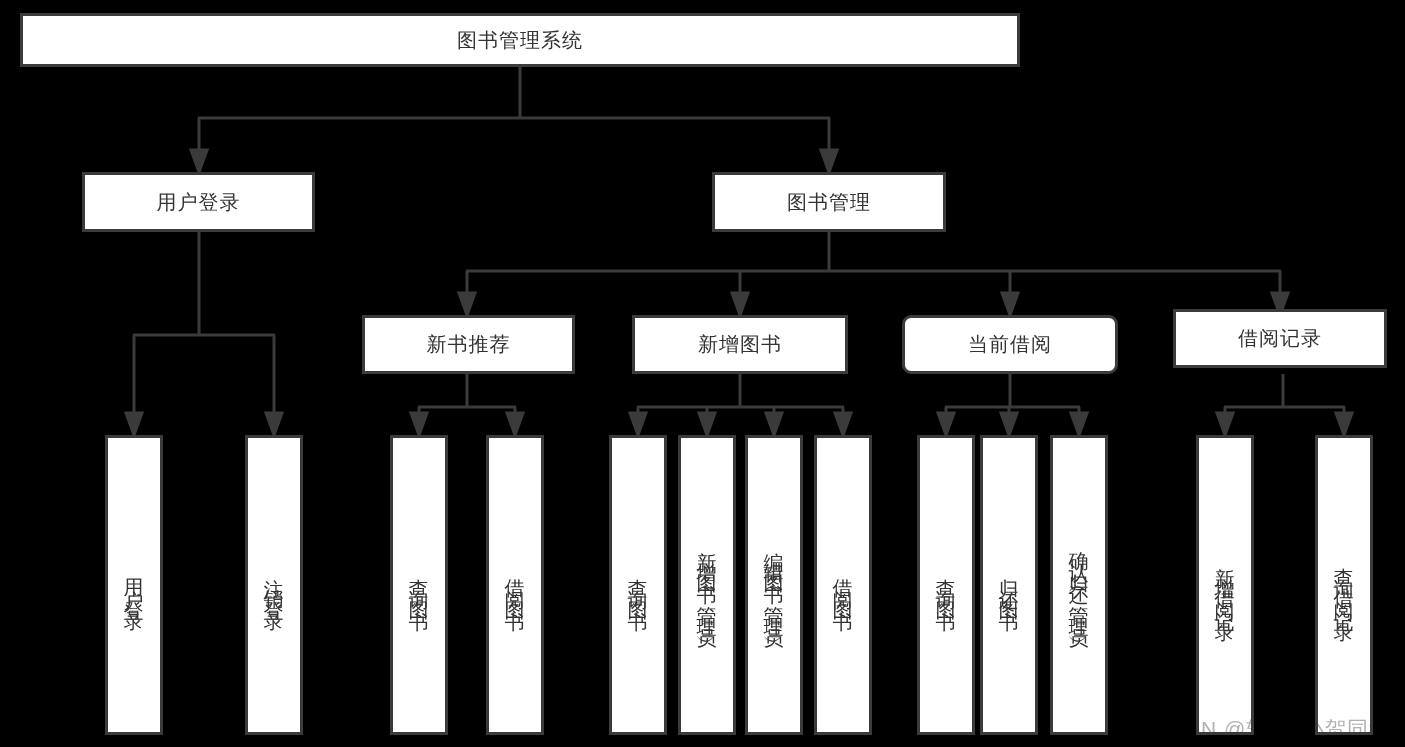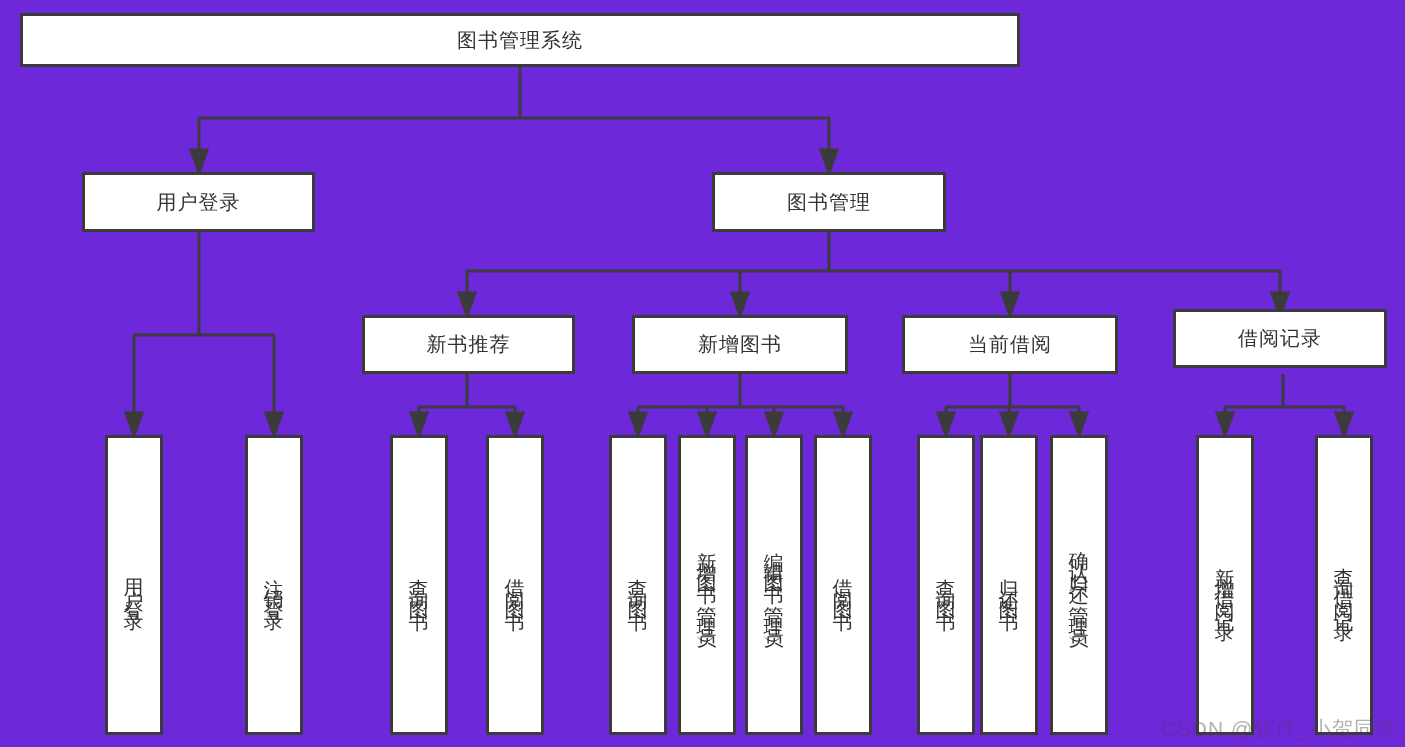--- a/index.html
+++ b/index.html
@@ -1,20 +1,20 @@
 <!DOCTYPE html>
 <html><head>
 <meta charset="utf-8">
 <style>
   html, body { margin: 0; padding: 0; background: #ffffff; }
   .canvas {
     position: relative;
     width: 1405px;
     height: 747px;
-    background: #6d28d9;
+    background: #000000;
     overflow: hidden;
     font-family: "Liberation Sans", sans-serif;
   }
   svg.wires {
     position: absolute;
     left: 0; top: 0;
     width: 1405px; height: 747px;
     pointer-events: none;
   }
   .node {
@@ -35,36 +35,36 @@
   .vnode .vlabel {
     writing-mode: vertical-rl;
     text-orientation: mixed;
     font-size: 20px;
     line-height: 1.1;
     letter-spacing: 11px;
     white-space: nowrap;
   }
   .watermark {
     position: absolute;
-    right: 7px;
+    right: 14px;
     bottom: 4px;
     font-size: 21px;
     color: #b0b0b0;
     mix-blend-mode: darken;
     letter-spacing: 1px;
     white-space: nowrap;
     z-index: 5;
   }
   
   #n-root  { left: 20px;   top: 13px;  width: 1000px; height: 54px; }
   #n-l2a   { left: 82px;   top: 172px; width: 233px;  height: 60px; }
   #n-l2b   { left: 712px;  top: 172px; width: 234px;  height: 60px; align-items: center; }
   #n-l3a   { left: 362px;  top: 315px; width: 213px;  height: 59px; }
   #n-l3b   { left: 632px;  top: 315px; width: 216px;  height: 59px; }
-  #n-l3c   { left: 902px;  top: 315px; width: 216px;  height: 59px; }
+  #n-l3c   { left: 902px;  top: 315px; width: 216px;  height: 59px; border-radius: 9px; }
   #n-l3d   { left: 1173px; top: 309px; width: 214px;  height: 59px; }
   .leaf    { top: 435px; width: 58px; height: 300px; }
   #n-g1a { left: 105px; }  #n-g1b { left: 245px; }
   #n-g2a { left: 390px; }  #n-g2b { left: 486px; }
   #n-g3a { left: 609px; }  #n-g3b { left: 678px; }
   #n-g3c { left: 745px; }  #n-g3d { left: 814px; }
   #n-g4a { left: 917px; }  #n-g4b { left: 980px; }
   #n-g4c { left: 1050px; }
   #n-g5a { left: 1196px; } #n-g5b { left: 1315px; }
 </style>

